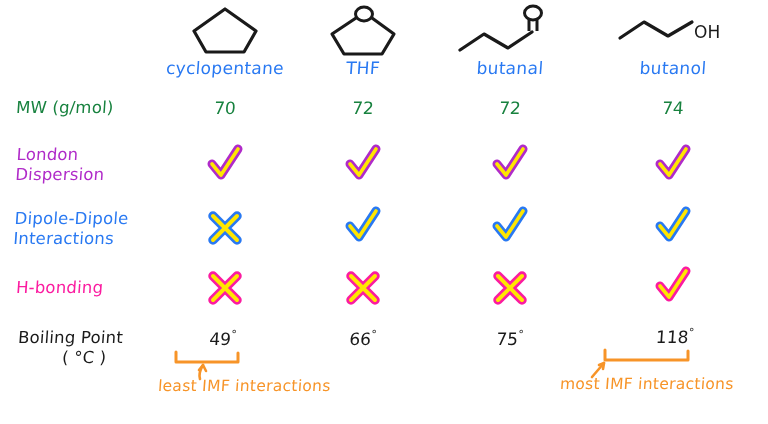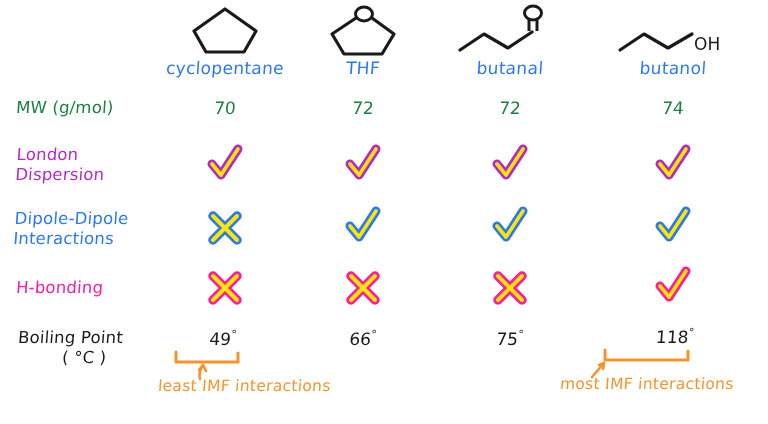--- a/index.html
+++ b/index.html
@@ -118,21 +118,21 @@
 
   <div class="struct" style="left:452px; top:4px;">
     <svg width="110" height="56" viewBox="0 0 110 56">
       <path d="M8,46 L32,30 L56,44 L80,28" fill="none" stroke="#1a1a1a" stroke-width="3.2" stroke-linejoin="round" stroke-linecap="round"></path>
       <line x1="77" y1="27" x2="77" y2="15" stroke="#1a1a1a" stroke-width="3"></line>
       <line x1="85" y1="27" x2="85" y2="15" stroke="#1a1a1a" stroke-width="3"></line>
       <ellipse cx="81" cy="9" rx="8.5" ry="7" fill="none" stroke="#1a1a1a" stroke-width="3"></ellipse>
     </svg>
   </div>
 
-  <div class="struct" style="left:612px; top:14px;">
+  <div class="struct" style="left:612px; top:2px;">
     <svg width="120" height="46" viewBox="0 0 120 46">
       <path d="M8,36 L32,20 L56,34 L80,20" fill="none" stroke="#1a1a1a" stroke-width="3.2" stroke-linejoin="round" stroke-linecap="round"></path>
       <text x="82" y="36" font-family="DejaVu Sans, sans-serif" font-size="17" fill="#1a1a1a">OH</text>
     </svg>
   </div>
 
   <div class="col-name" style="left:140px; top:58px;">cyclopentane</div>
   <div class="col-name" style="left:278px; top:58px;">THF</div>
   <div class="col-name" style="left:425px; top:58px;">butanal</div>
   <div class="col-name" style="left:588px; top:58px;">butanol</div>

